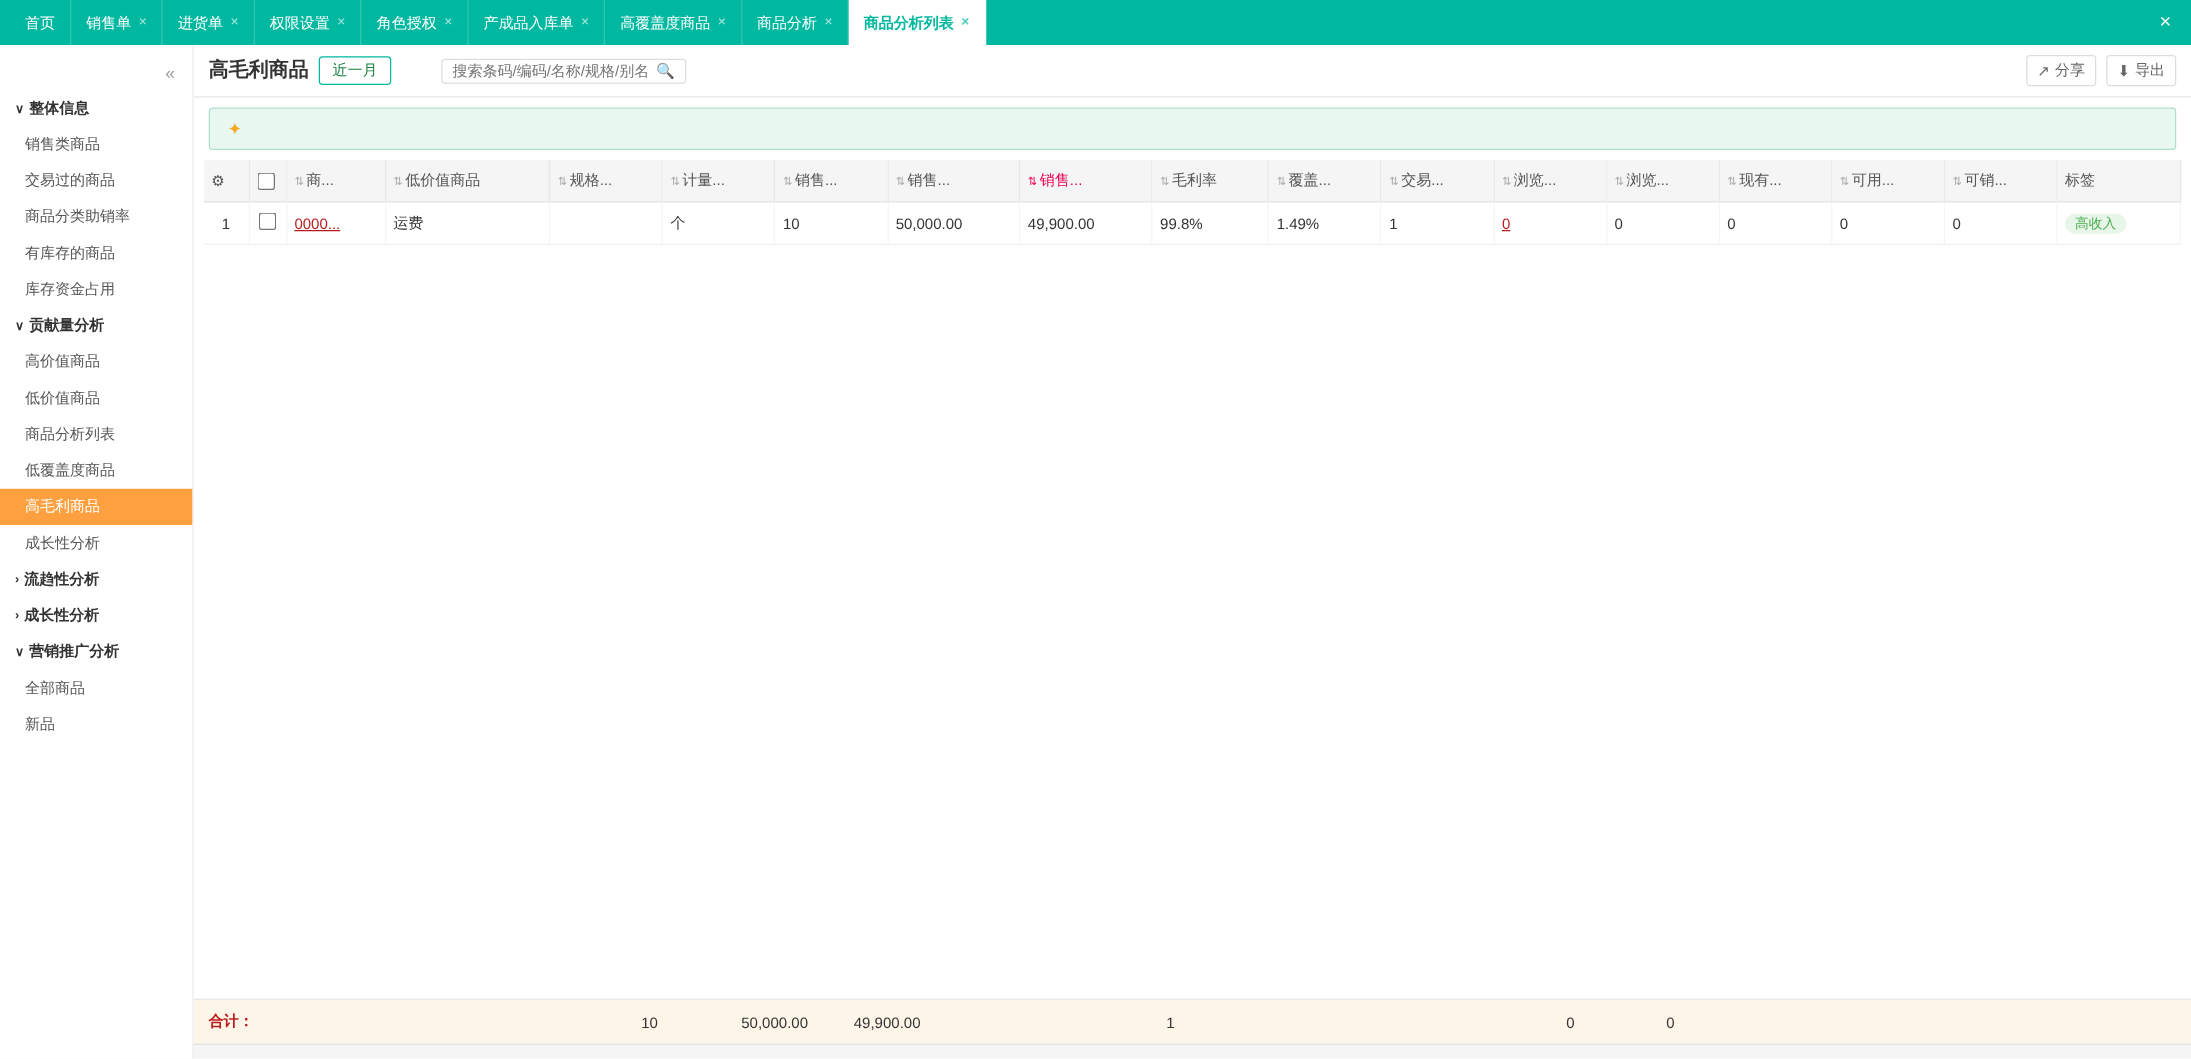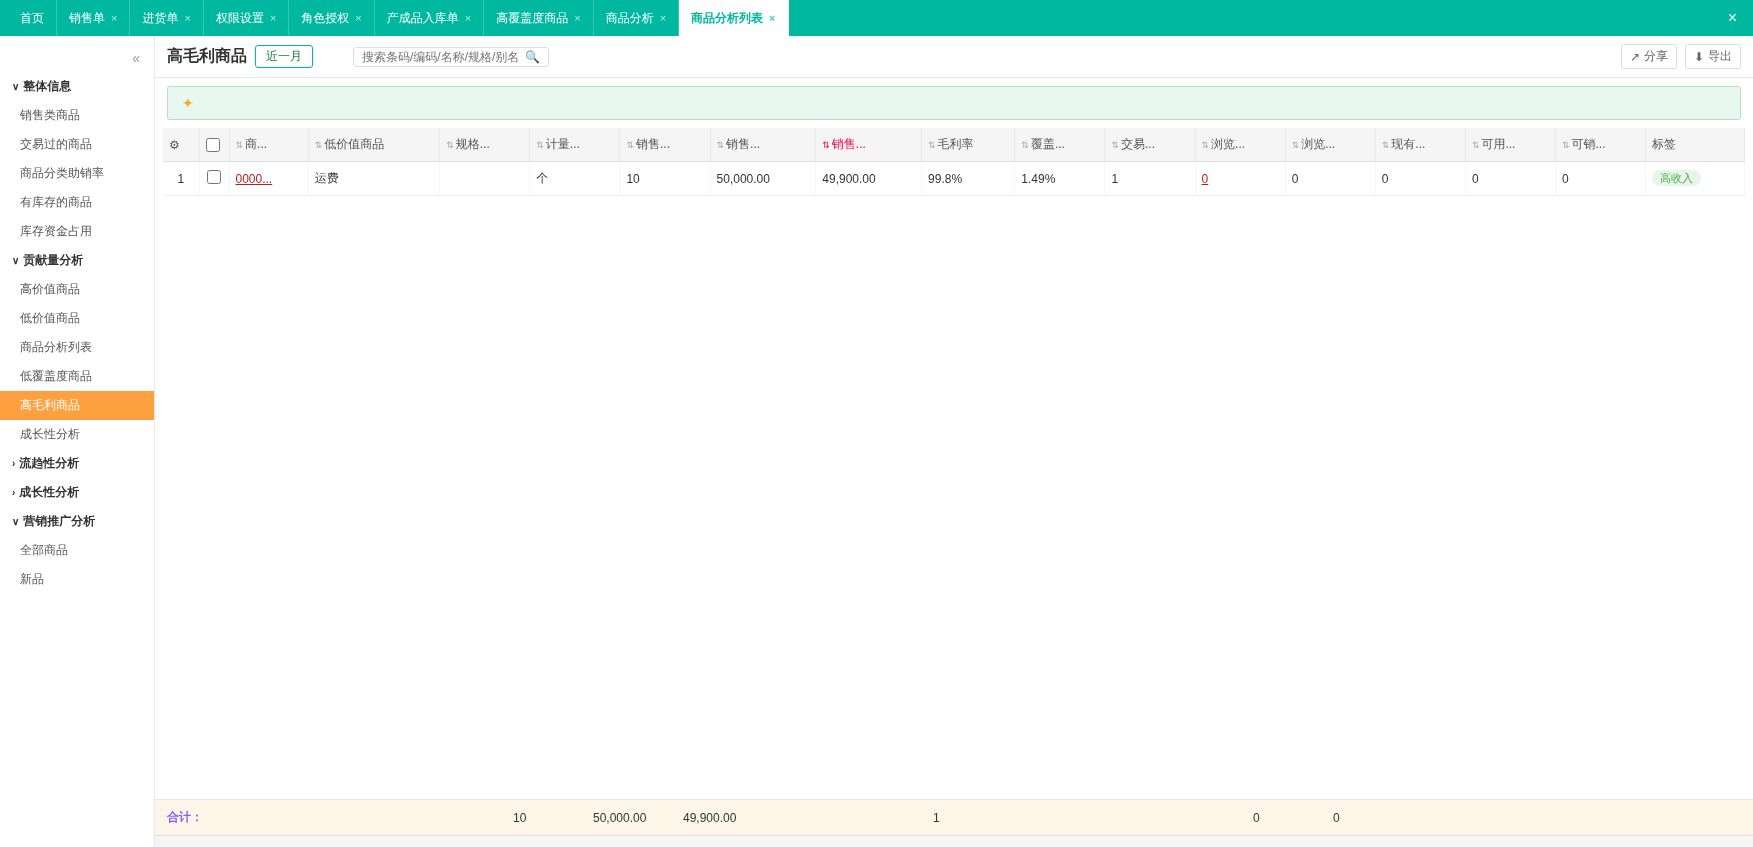--- a/index.html
+++ b/index.html
@@ -231,21 +231,21 @@
       background: #fdf5e8;
       border-top: 1px solid #e8e8e8;
       padding: 8px 12px;
       display: flex;
       align-items: center;
       gap: 0;
       min-height: 36px;
       flex-shrink: 0;
     }
     .footer-label {
-      color: #8b5cf6;
+      color: #b91c1c;
       min-width: 60px;
       font-weight: bold;
     }
     .footer-cells {
       flex: 1;
       display: flex;
     }
     .footer-cell {
       padding: 0 6px;
       min-width: 80px;

